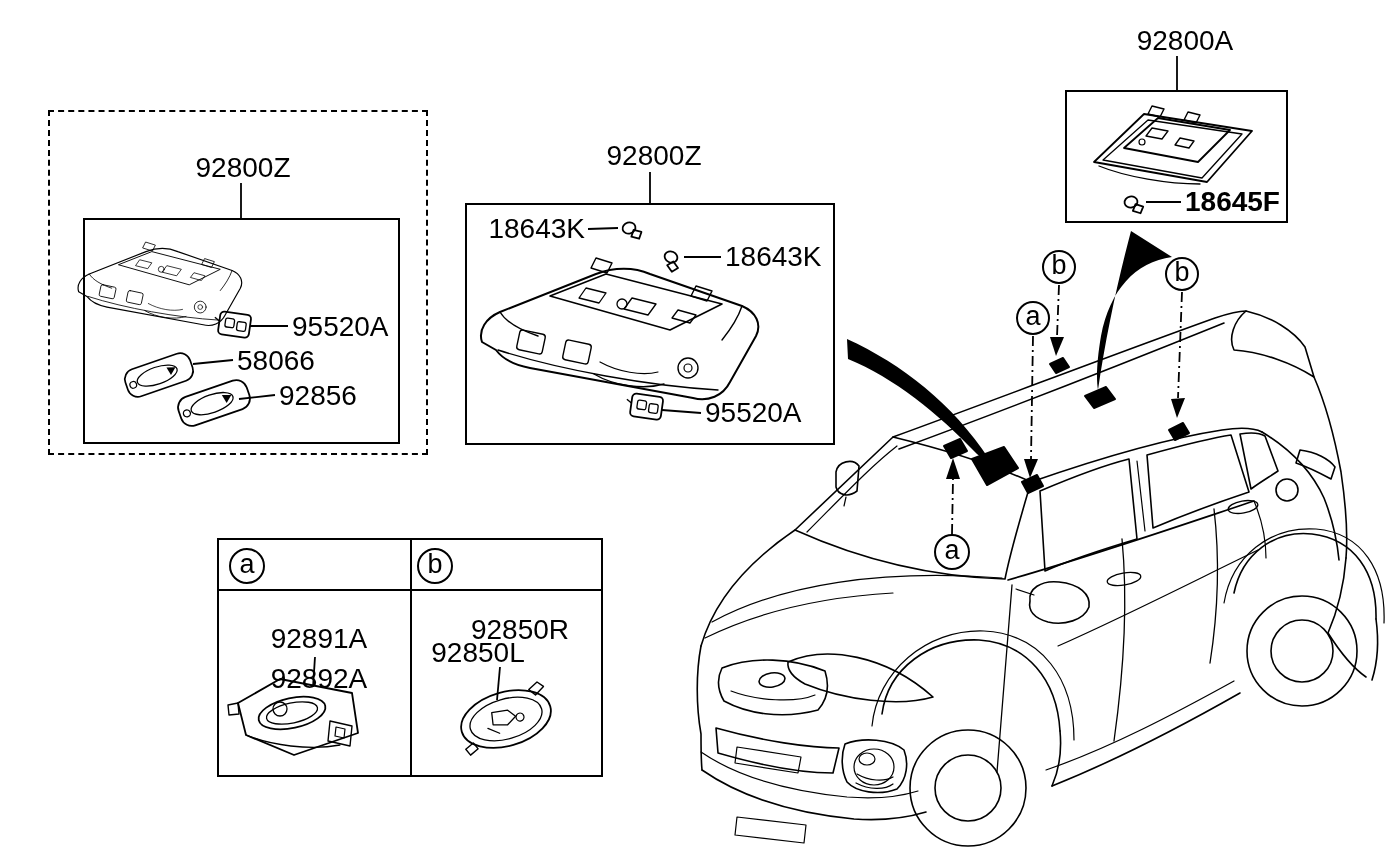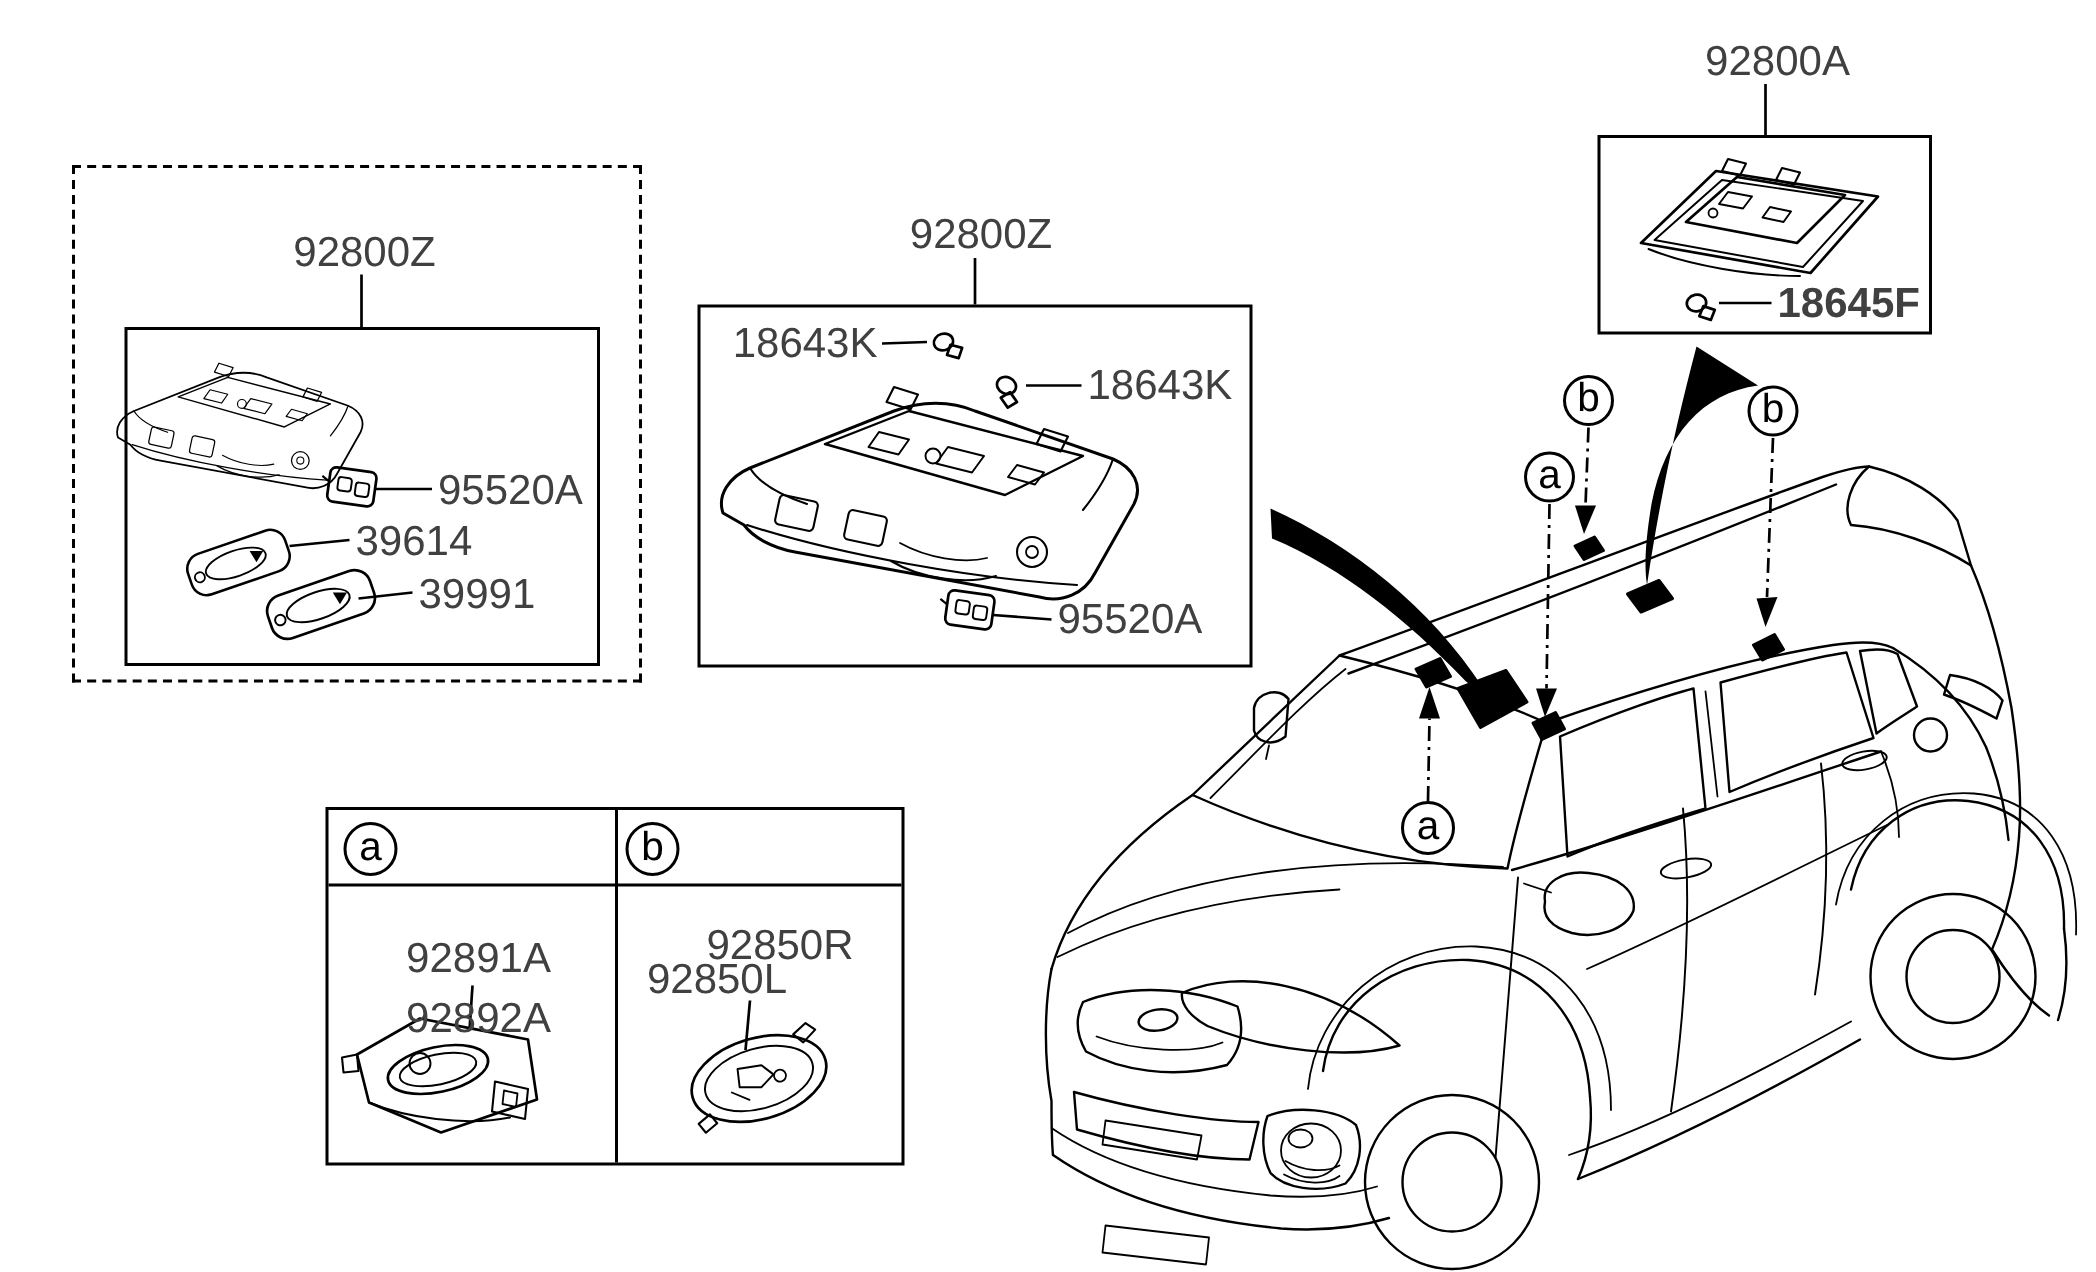--- a/index.html
+++ b/index.html
@@ -4,21 +4,21 @@
 <style>
   html,body{margin:0;padding:0;background:#fff;}
   #stage{
     position:relative;width:1397px;height:848px;background:#fff;overflow:hidden;
     font-family:"Liberation Sans",sans-serif;color:#000;
   }
   #stage *{box-sizing:border-box;}
   .box{position:absolute;border:2px solid #000;background:transparent;}
   .box.dashed{border:2px dashed #000;}
   svg.art{position:absolute;left:0;top:0;}
-  .lbl{position:absolute;font-size:28px;line-height:1;white-space:nowrap;color:#404040;}
+  .lbl{position:absolute;font-size:28px;line-height:1;white-space:nowrap;color:#000000;}
   .lbl.vc{transform:translateY(-50%);}
   .lbl.cc{transform:translate(-50%,-50%);}
   .lbl.title{font-size:30px;letter-spacing:0.5px;}
   .callout{
     position:absolute;border:2.4px solid #000;border-radius:50%;background:#fff;
     display:flex;align-items:center;justify-content:center;
     font-size:27px;line-height:1;padding-bottom:3px;
   }
   .tline{position:absolute;background:#000;}
 </style>
@@ -222,22 +222,22 @@
     <g fill="#000" stroke="none">
       <path d="M 953,458 L 946,479 L 960,479 Z"></path>
       <path d="M 1030,478 L 1024,459 L 1038,459 Z"></path>
       <path d="M 1056,356 L 1050,337 L 1064,337 Z"></path>
       <path d="M 1177,418 L 1171,399 L 1185,398 Z"></path>
     </g>
   </svg>
 
   <div class="lbl cc" style="left:243px;top:168px;">92800Z</div>
   <div class="lbl vc" style="left:292px;top:327px;">95520A</div>
-  <div class="lbl vc" style="left:237px;top:361px;">39614</div>
-  <div class="lbl vc" style="left:279px;top:396px;">39991</div>
+  <div class="lbl vc" style="left:237px;top:361px;">58066</div>
+  <div class="lbl vc" style="left:279px;top:396px;">92856</div>
 
   <div class="lbl cc" style="left:654px;top:156px;">92800Z</div>
   <div class="lbl vc" style="right:812px;top:229px;">18643K</div>
   <div class="lbl vc" style="left:725px;top:257px;">18643K</div>
   <div class="lbl vc" style="left:705px;top:413px;">95520A</div>
 
   <div class="lbl cc" style="left:1185px;top:41px;">92800A</div>
   <div class="lbl vc" style="left:1185px;top:202px;font-weight:bold;">18645F</div>
 
   <div class="callout" style="left:229px;top:548px;width:36px;height:36px;">a</div>

